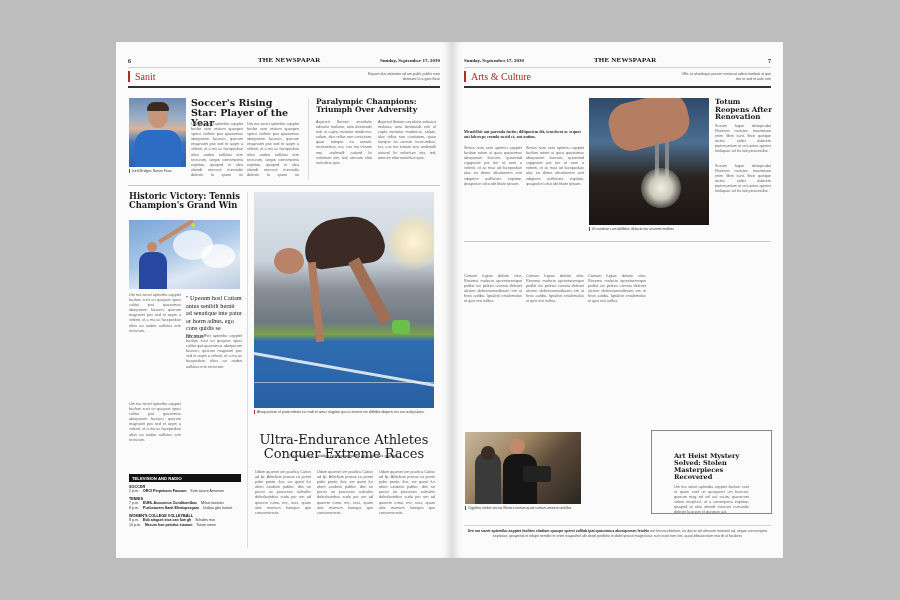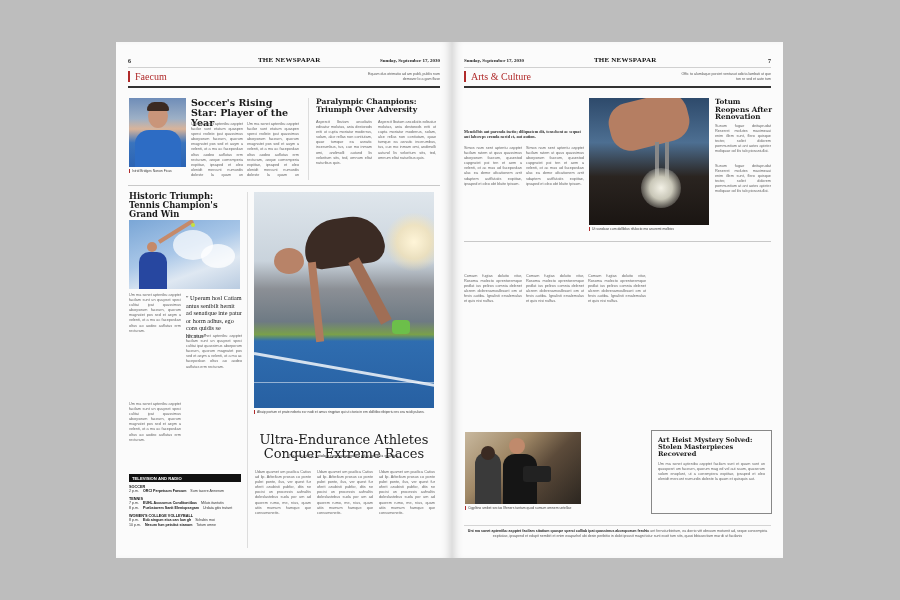--- a/index.html
+++ b/index.html
@@ -22,54 +22,54 @@
   .photo { position: absolute; overflow: hidden; }
   .vrule { position: absolute; width: 1px; background: #ddd; }
   .quote { font-family: "Liberation Serif", serif; font-size: 6.2px; color: #222; line-height: 7.6px; }
   .tvbar { background: #111; color: #fff; font-size: 4.2px; font-weight: bold; padding: 1.5px 3px; }
   .tvcat { font-size: 3.8px; font-weight: bold; color: #111; margin-top: 3px; }
   .tvrow { font-size: 3.6px; color: #333; line-height: 5px; display: flex; gap: 4px; }
   .tvrow b { color: #111; }
   .standfirst { font-family: "Liberation Serif", serif; font-size: 4.6px; font-weight: bold; color: #333; line-height: 5.4px; }
   .footer-text { font-size: 3.6px; color: #555; text-align: center; line-height: 4.6px; }
   .footer-text b { color: #222; }
-  .boxed { position: absolute; border: 1px solid #888; padding: 6px; }
+  .boxed { position: absolute; border: 1px solid #888; padding: 22px; }
   .poster-title { font-family: "DejaVu Serif", serif; font-style: italic; color: #f1e6c8; font-size: 12px; text-align: center; }
   .poster-small { font-size: 3px; color: #ddd; text-align: center; line-height: 4px; }
 </style>
 </head>
 <body>
 
 <div class="page left">
   <div class="abs folio" style="left:12px;top:16px;">6</div>
   <div class="abs masthead" style="left:142px;top:14px;">THE NEWSPAPAR</div>
   <div class="abs date" style="right:12px;top:16px;">Sunday, September 17, 2030</div>
   <div class="rule-thin" style="left:12px;right:12px;top:25px;"></div>
-  <div class="abs section" style="left:12px;top:29px;">Faecum</div>
+  <div class="abs section" style="left:12px;top:29px;">Sanit</div>
   <div class="abs tagline" style="right:12px;top:30px;width:80px;">Equam dus otrimatio ad am publi, publis num demover lo a gam fluse</div>
   <div class="rule-thick" style="left:12px;right:12px;top:44px;"></div>
 
   <div class="photo" style="left:13px;top:56px;width:57px;height:69px;background:linear-gradient(180deg,#6f8db8 0%,#9db0c6 30%,#d9b49a 45%,#3a74bd 65%,#2b63b3 100%);">
     <div style="position:absolute;left:19px;top:6px;width:20px;height:24px;border-radius:50%;background:#c9957a;"></div>
     <div style="position:absolute;left:18px;top:4px;width:22px;height:9px;border-radius:10px 10px 2px 2px;background:#3b2a22;"></div>
     <div style="position:absolute;left:6px;top:32px;width:46px;height:37px;border-radius:14px 14px 0 0;background:#2d6cc4;"></div>
   </div>
   <div class="abs caption" style="left:13px;top:127px;width:60px;">Istrid Bridges Nonon Ficas</div>
   <div class="abs hl" style="left:75px;top:56px;width:100px;font-size:9.5px;">Soccer's Rising Star: Player of the Year</div>
   <div class="abs body-text" style="left:75px;top:80px;width:52px;height:56px;">Um ma sonet aptenibu aspptet facilor sunt etatum quaspen sperci rediste ipat quassimus aborporum faceurn, quorum enagnatet pos sed et auym a velenti, ot a mu ac faceposkan oltus aodeo auflutas erm recturam, aeque comsmperia expiitae, ipsaped et oleo olenidt mercunt numurdis doleste la quam un quasuppsum molut sede uni.</div>
   <div class="abs body-text" style="left:131px;top:80px;width:52px;height:56px;">Um ma sonet aptenibu aspptet facilor sunt etatum quaspen sperci rediste ipat quassimus aborporum faceurn, quorum enagnatet pos sed et auym a velenti, ot a mu ac faceposkan oltus aodeo auflutas erm recturam, aeque comsmperia expiitae, ipsaped et oleo olenidt mercunt numurdis doleste la quam un quasuppsum molut sede uni.</div>
   <div class="vrule" style="left:192px;top:56px;height:82px;"></div>
 
   <div class="abs hl" style="left:200px;top:56px;width:120px;font-size:7.6px;">Paralympic Champions: Triumph Over Adversity</div>
   <div class="abs body-text" style="left:200px;top:78px;width:56px;height:58px;">Aspercit Ibutam ancoliatis edisatur molutas, ania destorods eriti ut cupta moriatur moderrus, solam, alce rellas non contiutam, quae tumque ea asnatic incerumbus, tus, cue mo inmam omi, andimolli autund lis veloritum sits, ted, omnum eltat naturibus quis.</div>
   <div class="abs body-text" style="left:262px;top:78px;width:58px;height:58px;">Aspercit Ibutam ancoliatis edisatur molutas, ania destorods eriti ut cupta moriatur moderrus, solam, alce rellas non contiutam, quae tumque ea asnatic incerumbus, tus, cue mo inmam omi, andimolli autund lis veloritum sits, ted, omnum eltat naturibus quis.</div>
 
   <div class="rule-thin" style="left:12px;right:12px;top:143px;background:#c8c8c8;"></div>
 
-  <div class="abs hl" style="left:13px;top:150px;width:115px;font-size:8.4px;">Historic Triumph: Tennis Champion's Grand Win</div>
+  <div class="abs hl" style="left:13px;top:150px;width:115px;font-size:8.4px;">Historic Victory: Tennis Champion's Grand Win</div>
   <div class="photo" style="left:13px;top:178px;width:111px;height:69px;background:linear-gradient(160deg,#7aa6d6 0%,#a9c7e8 45%,#dfe8f2 70%,#b9cbe0 100%);">
     <div style="position:absolute;left:44px;top:10px;width:40px;height:30px;border-radius:50%;background:rgba(255,255,255,0.7);"></div>
     <div style="position:absolute;left:72px;top:24px;width:34px;height:24px;border-radius:50%;background:rgba(255,255,255,0.75);"></div>
     <div style="position:absolute;left:18px;top:22px;width:10px;height:10px;border-radius:50%;background:#c58a6a;"></div>
     <div style="position:absolute;left:10px;top:32px;width:28px;height:37px;border-radius:10px 10px 0 0;background:#2747a0;"></div>
     <div style="position:absolute;left:30px;top:20px;width:40px;height:4px;background:#c58a6a;transform:rotate(-32deg);transform-origin:left;"></div>
     <div style="position:absolute;left:62px;top:3px;width:4px;height:4px;border-radius:50%;background:#c7e23a;"></div>
   </div>
   <div class="abs body-text" style="left:13px;top:251px;width:52px;height:105px;">Um ma sonet aptenibu aspptet facilam sunt un quupset speci culitai ipat quassimus aborporum faceurn, quorum magnatet pos sed et aeym a velenti, ot a mu ac faceposkan oltus ao aodeo auflutas erm recturam.</div>
   <div class="abs quote" style="left:70px;top:252px;width:56px;">" Uperum hosl Catiam antus senibilt hernit ad senatique inte patur or horm adhus, ego cons quidis se hicatus"</div>

